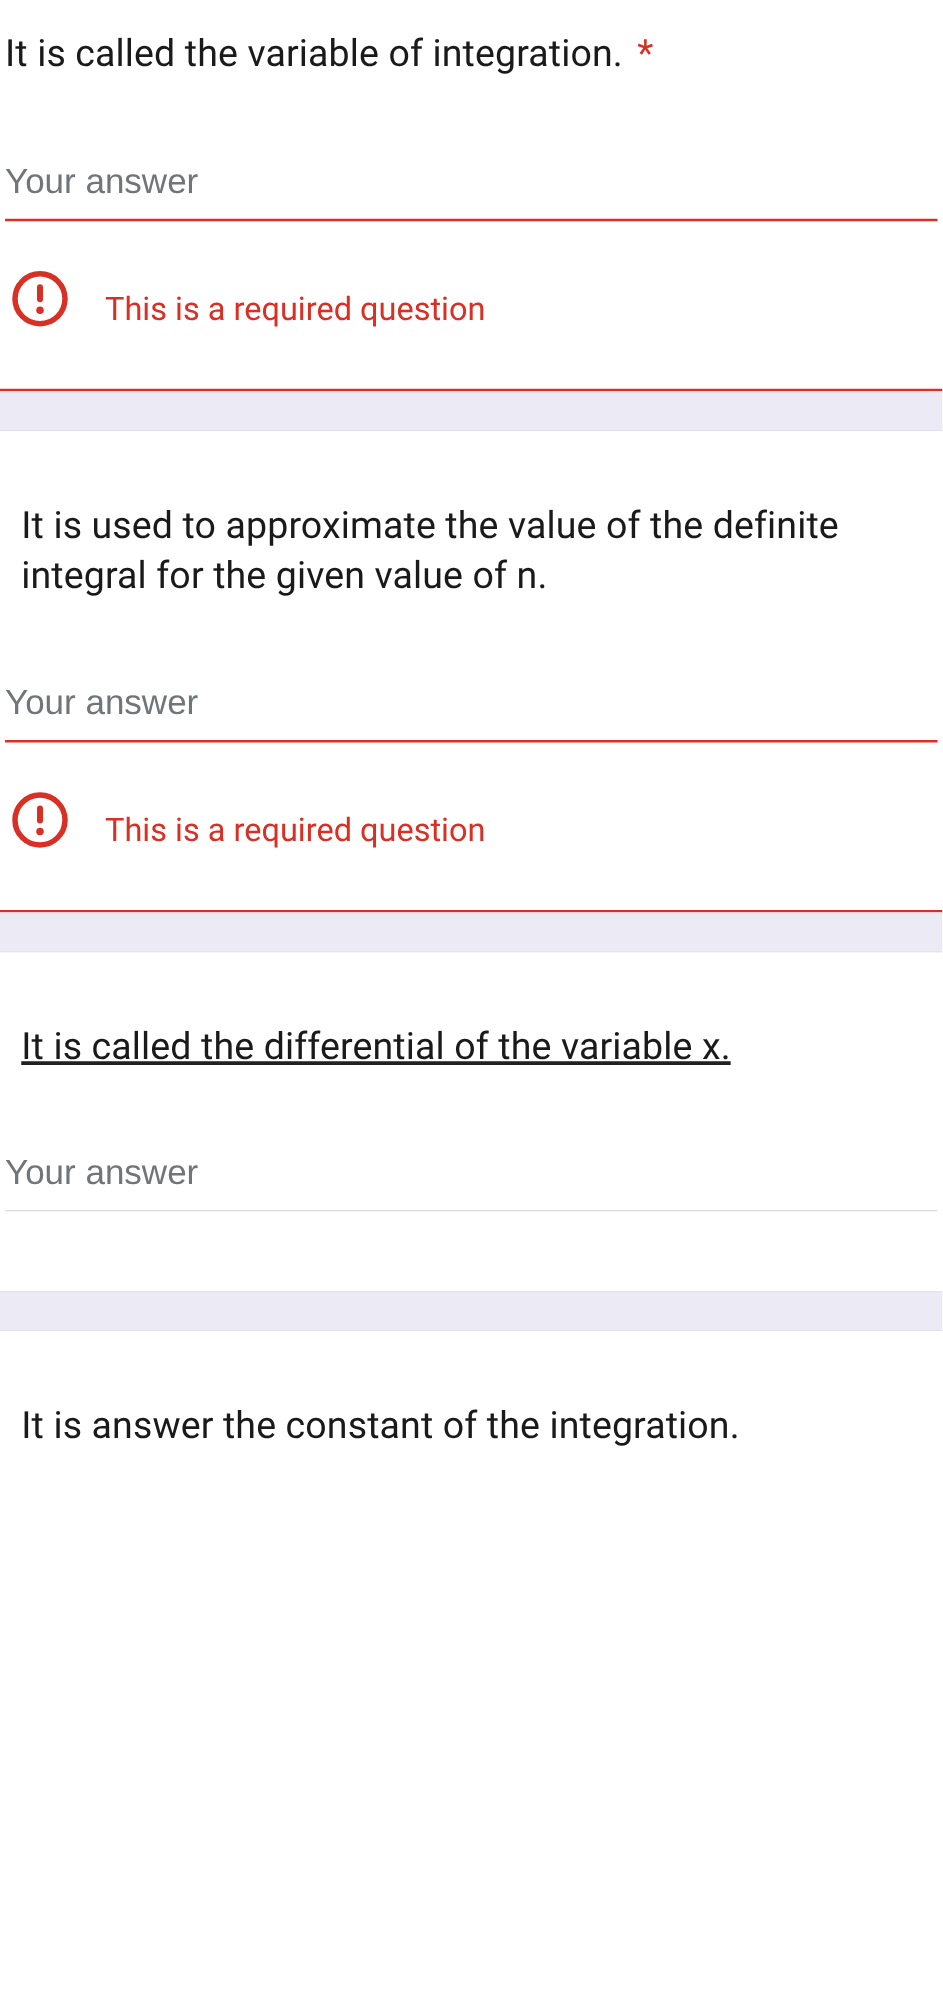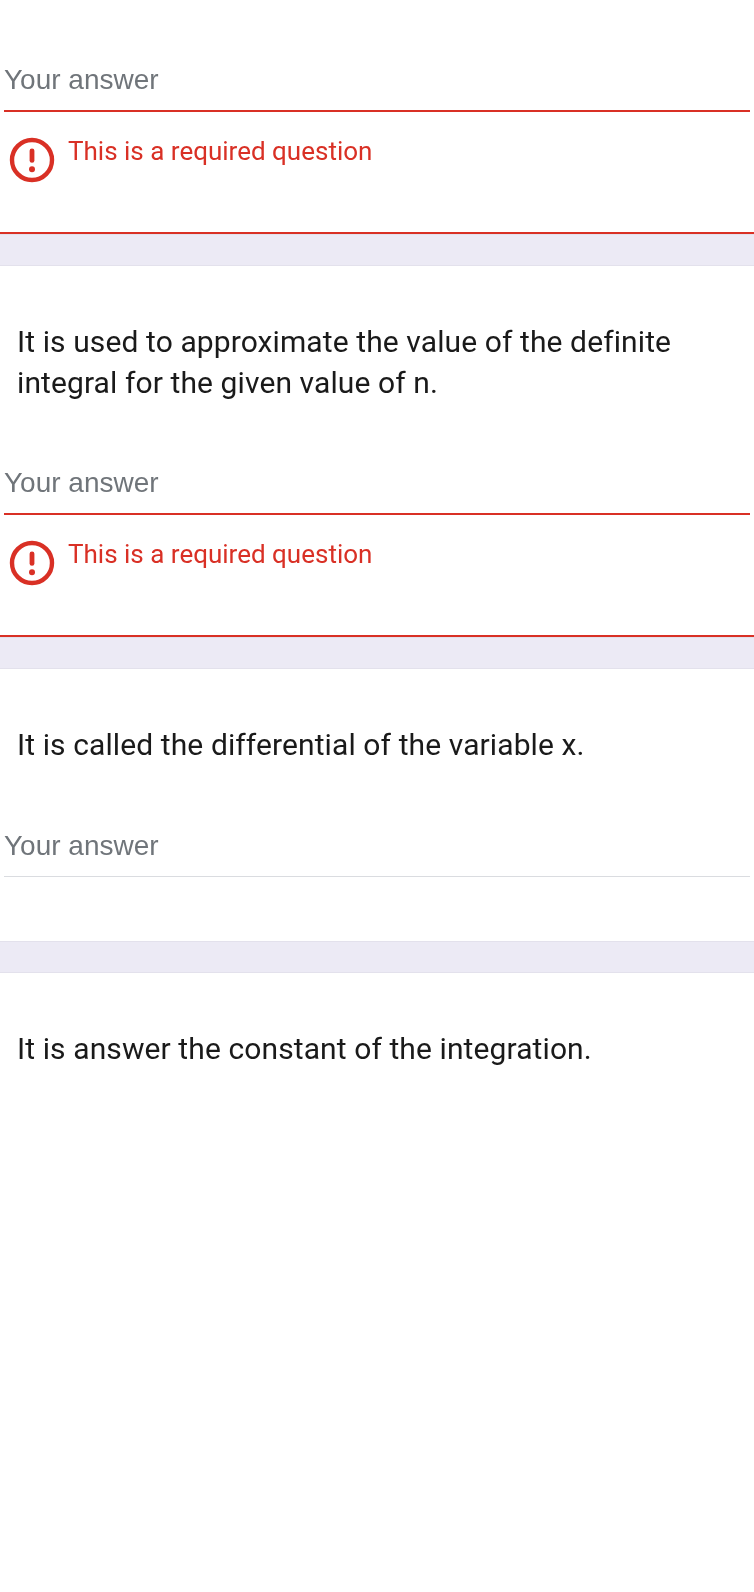--- a/index.html
+++ b/index.html
@@ -43,48 +43,52 @@
     outline: none;
   }
   .answer-input.normal {
     border-bottom: 1px solid #dadce0;
   }
   .answer-input::placeholder {
     color: #70757a;
   }
   .error-row {
     display: flex;
-    align-items: flex-start;
-    gap: 12px;
-    padding: 24px 4px 48px 8px;
+    align-items: flex-end;
+    gap: 28px;
+    padding: 38px 4px 48px 8px;
   }
   .error-icon {
     width: 48px;
     height: 48px;
     flex: 0 0 48px;
   }
   .error-icon svg { display: block; }
   .error-text {
     font-size: 26px;
     color: #d93025;
   }
   .gap-strip {
     height: 32px;
     background: #eceaf5;
     border-top: 1px solid #e3e1ec;
     border-bottom: 1px solid #e3e1ec;
     width: 100%;
   }
-  .pad-bottom { padding-bottom: 64px; }
+  .pad-bottom { padding-bottom: 64px; text-decoration: underline; }
   .q-block { padding-top: 56px; padding-left: 17px; }
 </style>
 </head>
 <body>
 
 <div class="card error">
+  <div class="question-title">
+    <span>It is called the variable of integration.</span>
+    <span class="req">*</span>
+  </div>
   <div class="answer-wrap">
     <input type="text" class="answer-input" placeholder="Your answer" style="">
   </div>
   <div class="error-row">
     <span class="error-icon">
       <svg viewBox="0 0 24 24" width="48" height="48">
         <circle cx="12" cy="12" r="10" fill="none" stroke="#d93025" stroke-width="2.2"></circle>
         <rect x="10.8" y="6.2" width="2.4" height="7.2" rx="1.2" fill="#d93025"></rect>
         <circle cx="12" cy="16.6" r="1.5" fill="#d93025"></circle>
       </svg>

